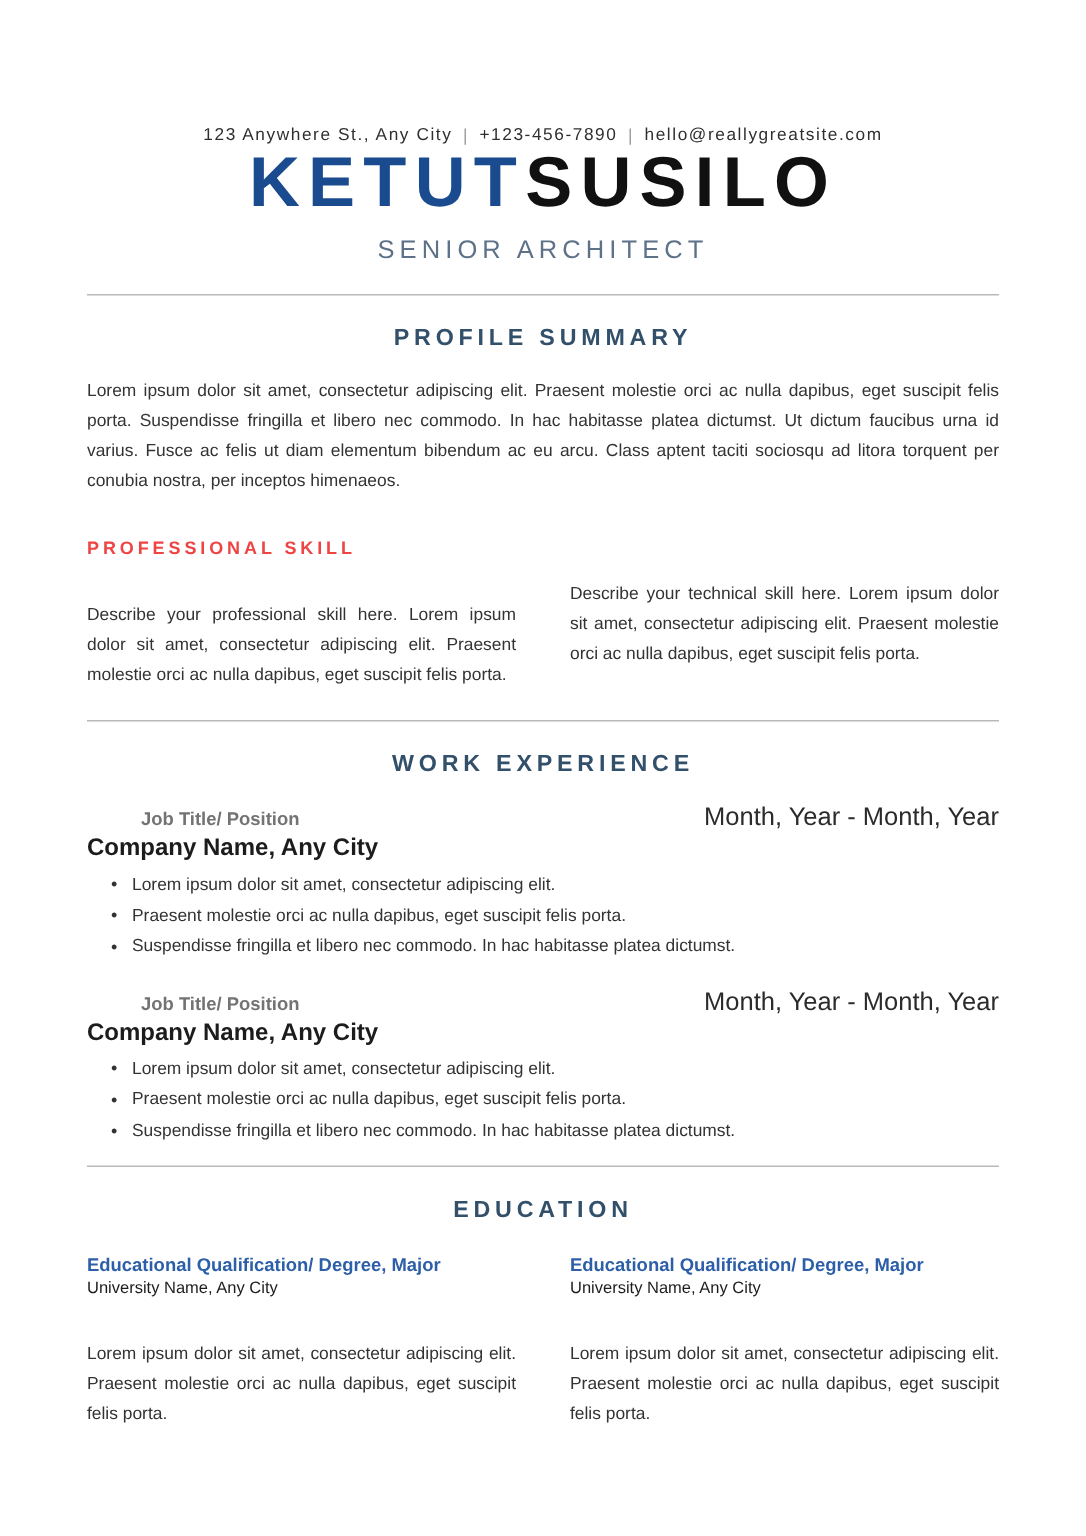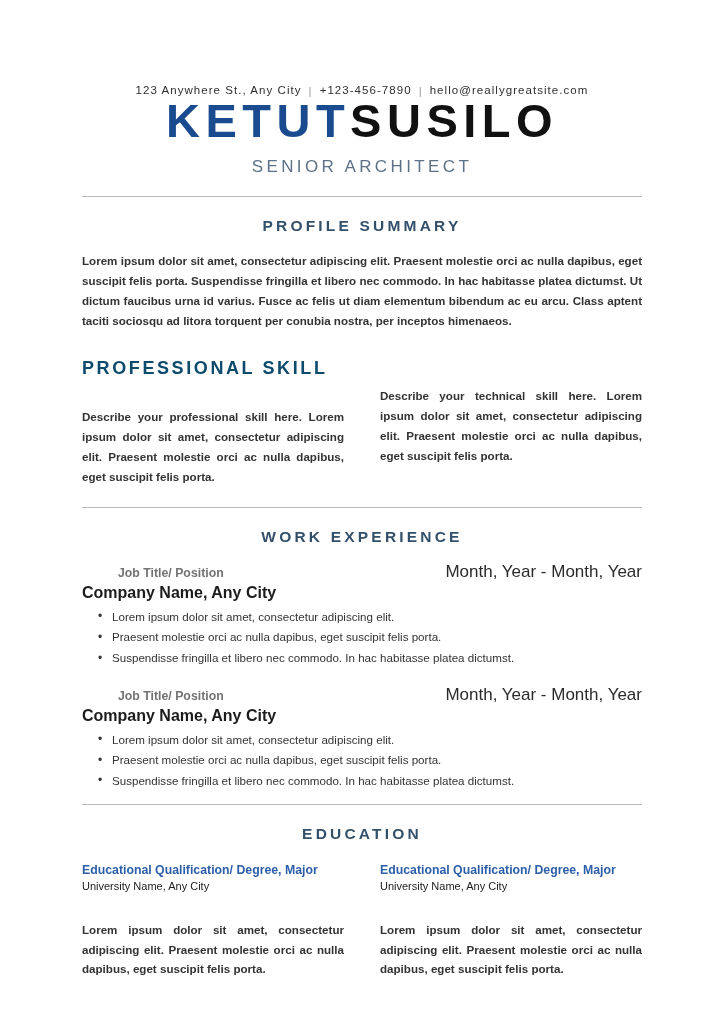--- a/index.html
+++ b/index.html
@@ -13,21 +13,21 @@
     overflow: hidden;
     font-family: "Liberation Sans", sans-serif;
     color: #2b2b2b;
   }
   .page {
     position: relative;
     width: 724px;
     height: 1024px;
     background: #ffffff;
     box-sizing: border-box;
-    padding: 0 82px;
+    padding: 0 58px;
   }
 
   
   .contact {
     text-align: center;
     font-size: 11.5px;
     letter-spacing: 1.05px;
     color: #2f2f2f;
     padding-top: 84px;
     white-space: nowrap;
@@ -77,33 +77,32 @@
     font-size: 15.5px;
     font-weight: bold;
     letter-spacing: 3.2px;
     color: #33506b;
   }
   .h-profile { margin-top: 20px; }
   .h-work    { margin-top: 20px; }
   .h-edu     { margin-top: 20px; }
 
   .col-heading {
-    font-size: 18px;
+    font-size: 12px;
     font-weight: bold;
     letter-spacing: 2.6px;
-    color: #0c4a6e;
+    color: #ef4444;
   }
 
   
   .body-text {
     font-size: 11.6px;
     line-height: 1.72;
     color: #333333;
     text-align: justify;
-    font-weight: bold;
   }
   .profile-text { margin-top: 16px; }
 
   
   .two-col {
     display: flex;
     gap: 36px;
     margin-top: 27px;
   }
   .two-col > .col { flex: 1 1 0; min-width: 0; }

